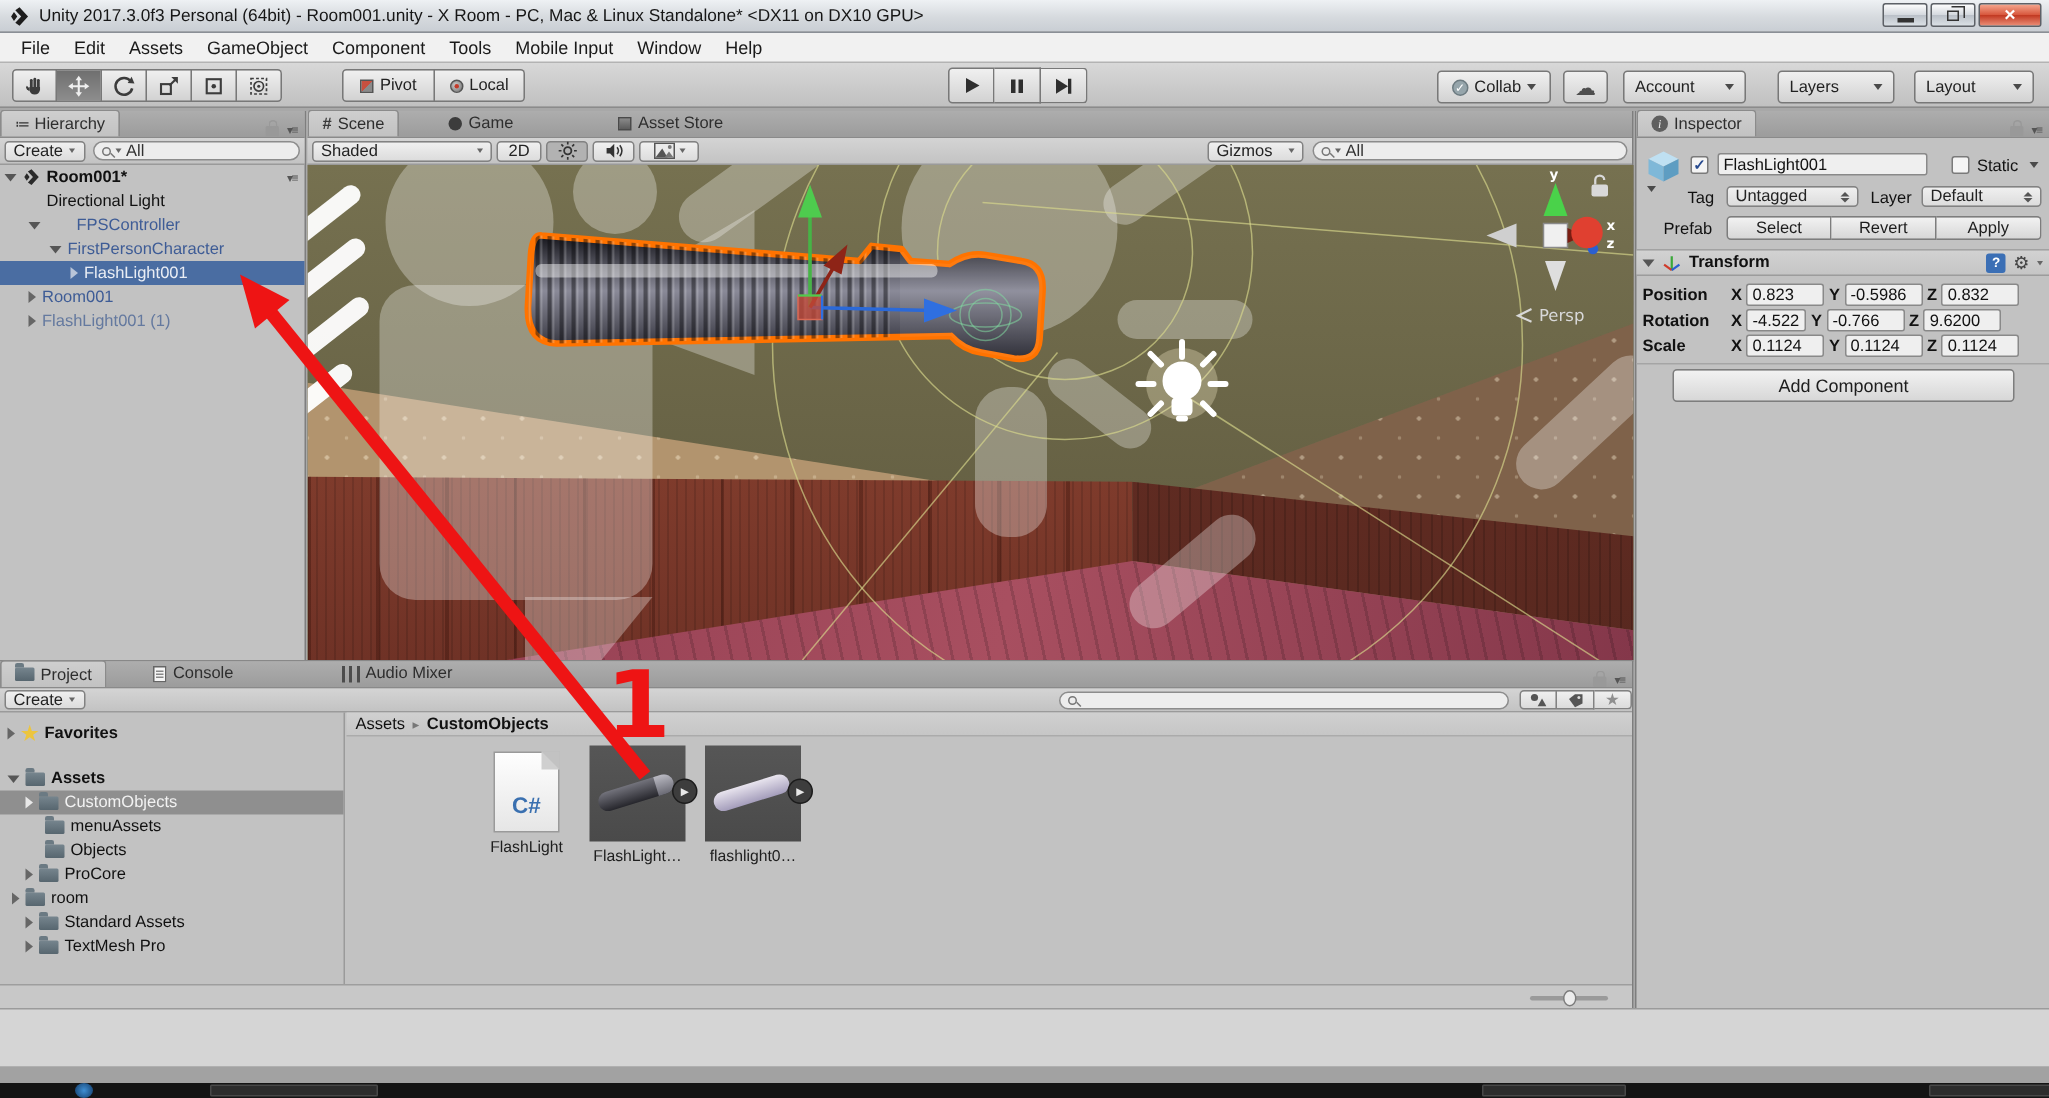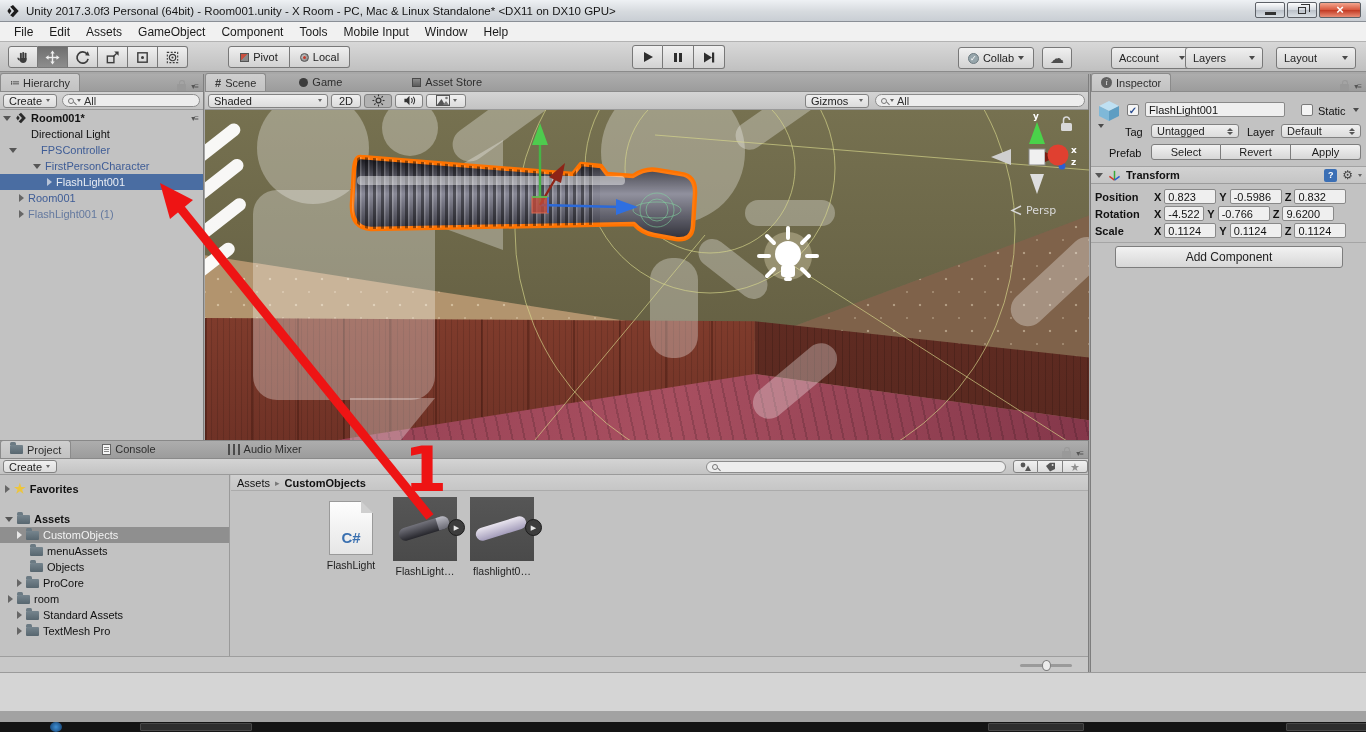--- a/index.html
+++ b/index.html
@@ -258,21 +258,21 @@
     </div>
   </div>
   <div class="tbtn only abs" style="left:958px; top:5px; width:76px;">
     <span style="width:11px;height:11px;border-radius:50%;background:#96a5ab;border:1px solid #6d7b81;color:#fff;font-size:8px;display:flex;align-items:center;justify-content:center;">✓</span>
     <span>Collab</span>
       <span class="caret"></span>
   </div>
   <div class="tbtn only abs" style="left:1042px; top:5px; width:30px;">
     <span style="font-size:14px;color:#4e4e4e;line-height:12px;">☁</span>
   </div>
-  <div class="tbtn only abs" style="left:1082px; top:5px; width:82px; justify-content:space-between; padding:0 7px;margin-left:29px;">
+  <div class="tbtn only abs" style="left:1082px; top:5px; width:82px; justify-content:space-between; padding:0 7px;">
     <span>Account</span>
       <span class="caret"></span>
   </div>
   <div class="tbtn only abs" style="left:1185px; top:5px; width:78px; justify-content:space-between; padding:0 7px;">
     <span>Layers</span>
       <span class="caret"></span>
   </div>
   <div class="tbtn only abs" style="left:1276px; top:5px; width:80px; justify-content:space-between; padding:0 7px;">
     <span>Layout</span>
       <span class="caret"></span>
@@ -306,21 +306,21 @@
       <span class="tri-d"></span>
       <svg width="12" height="12" viewBox="0 0 16 16">
           <path d="M8 1 L14.5 8 L8 15 L4.8 12.8 L9.3 8 L4.8 3.2 Z M3.8 4.6 L6.3 8 L3.8 11.4 L1.6 8 Z" fill="#2a2a2a"></path>
         </svg>
       <b>Room001*</b>
       <span class="mglyph" style="margin-left:auto;padding-right:5px;">▾≡</span>
     </div>
     <div class="trow" style="padding-left:31px;">
       <span>Directional Light</span>
     </div>
-    <div class="trow" style="padding-left:9px;gap:24px;">
+    <div class="trow" style="padding-left:19px;gap:24px;">
       <span class="tri-d"></span>
       <span class="txt-prefab">FPSController</span>
     </div>
     <div class="trow" style="padding-left:33px;">
       <span class="tri-d"></span>
       <span class="txt-prefab">FirstPersonCharacter</span>
     </div>
     <div class="trow row-sel-blue" style="padding-left:47px;">
       <span class="tri-r" style="border-left-color:#b8c4d8;"></span>
       <span>FlashLight001</span>

